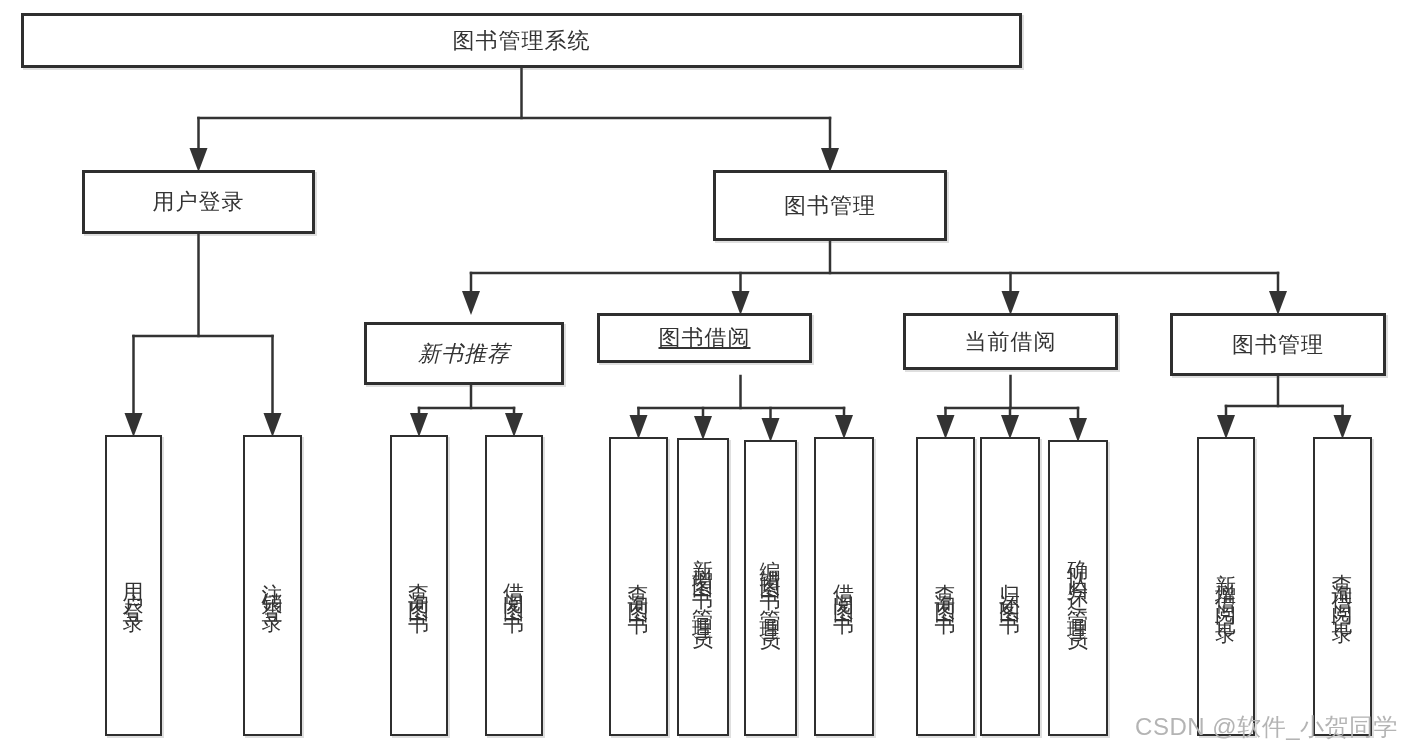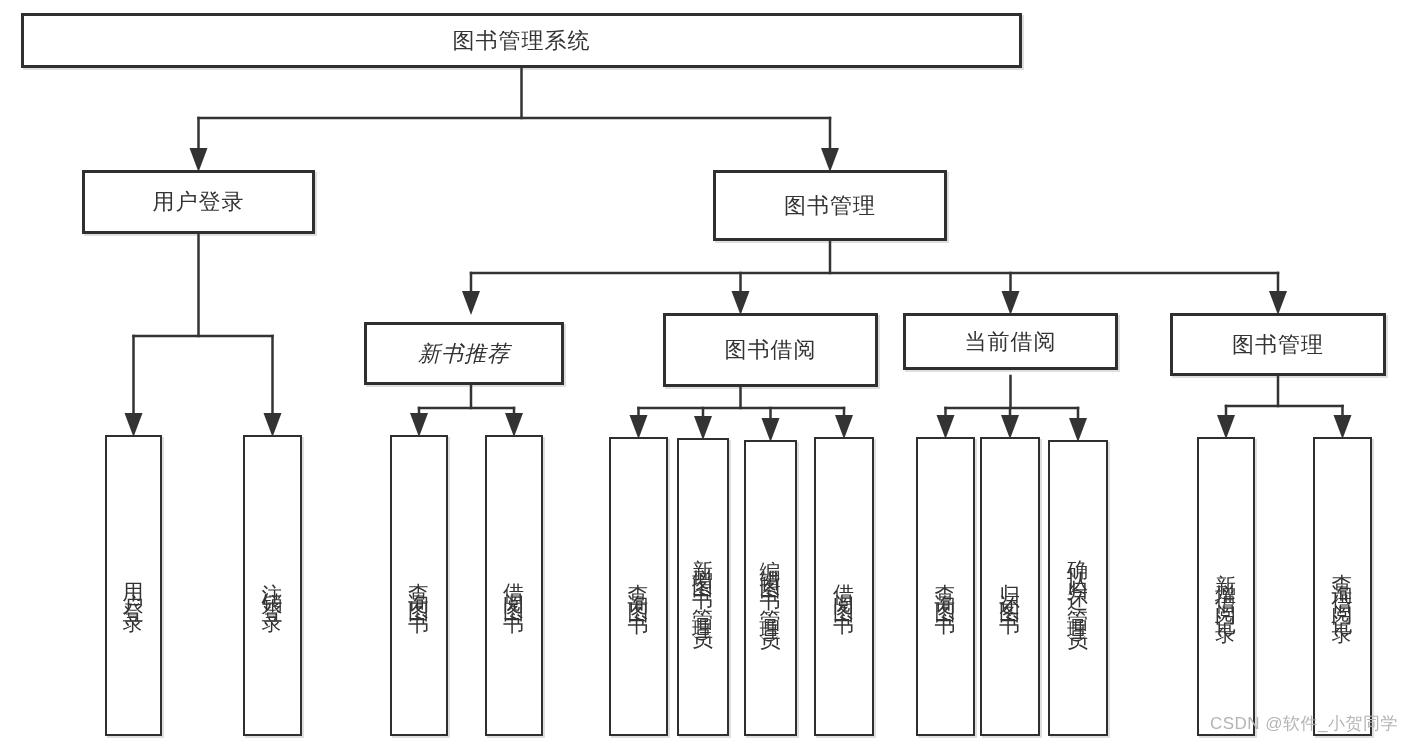--- a/index.html
+++ b/index.html
@@ -29,23 +29,23 @@
   .node.v { border-width: 2.5px; font-size: 21px; }
   .node.v .lbl {
     writing-mode: vertical-rl;
     text-orientation: mixed;
     line-height: 1;
     letter-spacing: 10px;
     white-space: nowrap;
   }
   #watermark {
     position: absolute;
-    right: 7px; bottom: 12px;
+    right: 7px; bottom: 4px;
     z-index: 5;
-    font-size: 17px;
+    font-size: 24px;
     color: var(--watermark, #b4b4b4);
     letter-spacing: 0.5px;
   }
 </style>
 </head>
 <body>
 
 <div id="diagram">
   <svg id="edges" width="1405" height="747">
       <line x1="521.5" y1="68" x2="521.5" y2="118" stroke="#333333" stroke-width="2.5" stroke-linecap="square"></line>
@@ -107,21 +107,21 @@
     </div>
     <div class="node h" style="left: 82px; top: 170px; width: 233px; height: 64px;">
       <span class="lbl">用户登录</span>
     </div>
     <div class="node h" style="left: 713px; top: 170px; width: 234px; height: 71px;">
       <span class="lbl">图书管理</span>
     </div>
     <div class="node h" style="left: 364px; top: 322px; width: 200px; height: 63px; font-style: italic;">
       <span class="lbl">新书推荐</span>
     </div>
-    <div class="node h" style="left: 663px; top: 313px; width: 215px; height: 74px;">
+    <div class="node h" style="left: 597px; top: 313px; width: 215px; height: 50px; text-decoration: underline;">
       <span class="lbl">图书借阅</span>
     </div>
     <div class="node h" style="left: 903px; top: 313px; width: 215px; height: 57px;">
       <span class="lbl">当前借阅</span>
     </div>
     <div class="node h" style="left: 1170px; top: 313px; width: 216px; height: 63px;">
       <span class="lbl">图书管理</span>
     </div>
     <div class="node v" style="left: 105px; top: 435px; width: 57px; height: 301px;">
       <span class="lbl">用户登录</span>

